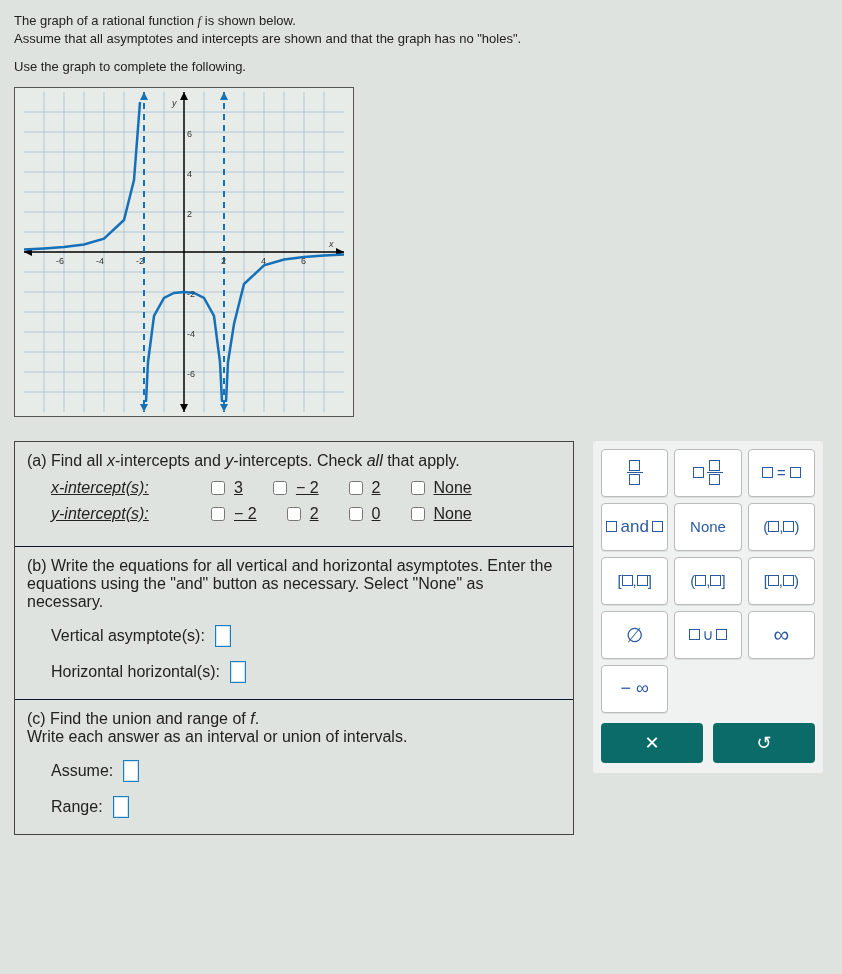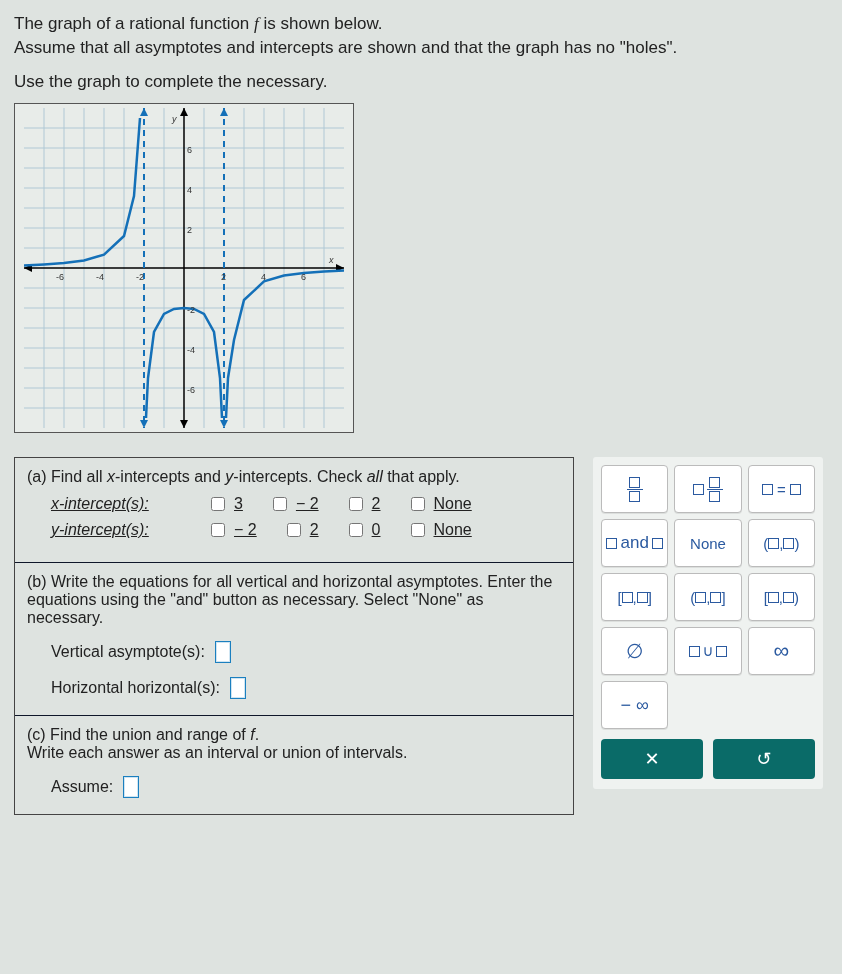--- a/index.html
+++ b/index.html
@@ -6,21 +6,21 @@
   body {
     margin: 0;
     font-family: Arial, Helvetica, sans-serif;
     background: #dee3e0;
     color: #222;
     width: 842px;
   }
   .page {
     padding: 12px 14px;
   }
-  .intro { font-size: 17px; line-height: 1.4; margin-bottom: 10px; }
+  .intro { font-size: 13px; line-height: 1.4; margin-bottom: 10px; }
   .intro em { font-style: italic; font-family: Georgia, serif; }
   .graph-box {
     border: 1px solid #555;
     width: 340px;
     height: 330px;
     background: #e8ece9;
     padding: 4px;
     margin-top: 6px;
     margin-bottom: 24px;
     display:flex; justify-content:center; align-items:center;
@@ -76,21 +76,21 @@
   svg.graph { background:#e8ece9; }
 </style>
 </head>
 <body>
 
 <div class="page">
   <div class="intro">
     <span>The graph of a rational function </span><em>f</em><span> is shown below.</span><br>
     <span>Assume that all asymptotes and intercepts are shown and that the graph has no "holes".</span>
     <div style="height:10px"></div>
-    <span>Use the graph to complete the necessary.</span>
+    <span>Use the graph to complete the following.</span>
   </div>
 
   <div class="graph-box">
     <svg class="graph" width="320" height="320" viewBox="0 0 320 320">
       <g stroke="#7aa6c2" stroke-width="1" opacity="0.5">
 
         <g>
           <line x1="0" y1="20" x2="320" y2="20"></line>
             <line x1="0" y1="40" x2="320" y2="40"></line>
             <line x1="0" y1="60" x2="320" y2="60"></line>
@@ -226,20 +226,24 @@
 
       <div class="section">
         <div class="sec-label">
           <span>(c) Find the union and range of </span><span class="italic">f</span><span>.</span><br>
           <span>Write each answer as an interval or union of intervals.</span>
         </div>
         <div class="answer-line">
           <span>Assume:</span>
           <span class="ans-box"></span>
         </div>
+        <div class="answer-line">
+          <span>Range:</span>
+          <span class="ans-box"></span>
+        </div>
       </div>
     </div>
 
     <div class="keypad">
       <div class="kp-grid">
         <div class="kp-btn">
           <span class="frac">
               <span class="sq"></span>
               <span class="bar"></span>
               <span class="sq"></span>

